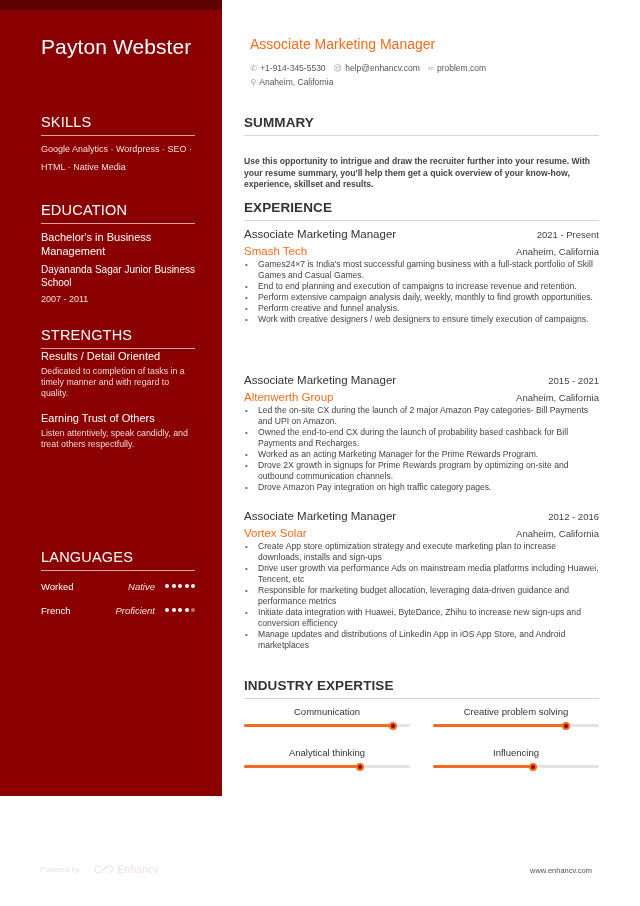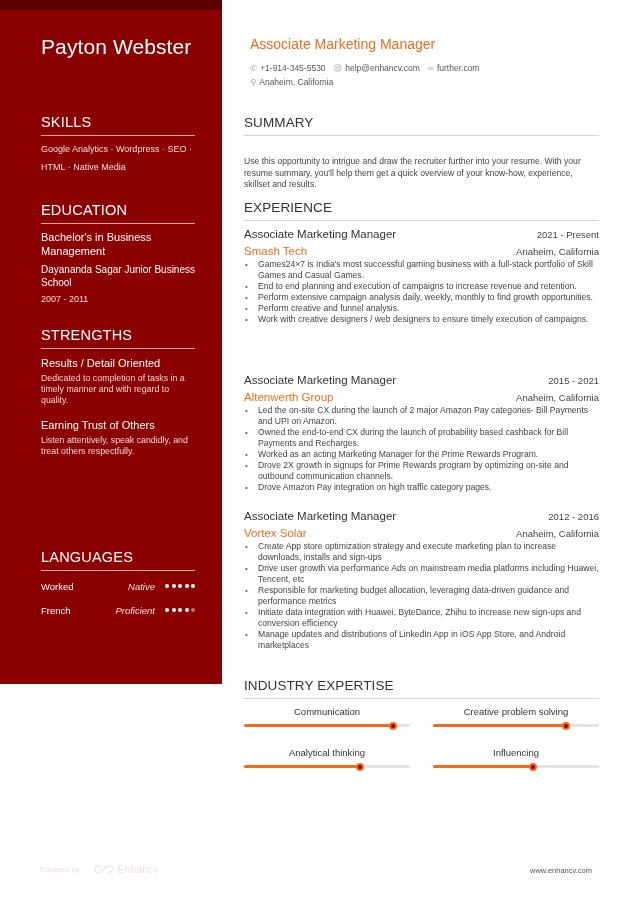--- a/index.html
+++ b/index.html
@@ -1,41 +1,41 @@
 <!DOCTYPE html>
 <html><head>
 <meta charset="utf-8">
 <style>
   * { box-sizing: border-box; margin: 0; padding: 0; }
   html, body { width: 640px; height: 906px; overflow: hidden; background: #ffffff; }
   body { font-family: "Liberation Sans", "DejaVu Sans", sans-serif; position: relative; }
 
   .sidebar {
-    position: absolute; left: 0; top: 0; width: 222px; height: 684px;
+    position: absolute; left: 0; top: 0; width: 222px; height: 796px;
     background: #8b0000; color: #ffffff;
   }
   .sidebar-topstrip { position: absolute; left: 0; top: 0; width: 222px; height: 10px; background: #5c0000; }
 
   .name {
     position: absolute; left: 41px; top: 35px; width: 180px;
     font-size: 21px; font-weight: normal; color: #fff; letter-spacing: 0.1px; white-space: nowrap;
   }
 
   .sb-section { position: absolute; left: 41px; width: 154px; }
   .sb-title {
     font-size: 14.5px; color: #fff; letter-spacing: 0.2px; padding-bottom: 5px;
     border-bottom: 1px solid rgba(255,255,255,0.65);
   }
   .skills-text { font-size: 9px; color: #f3dede; line-height: 19px; margin-top: 4px; }
 
   .edu-degree { font-size: 11px; color: #fff; margin-top: 7px; line-height: 13.5px; }
   .edu-school { font-size: 10px; color: #fff; margin-top: 5px; line-height: 13px; }
   .edu-dates { font-size: 9px; color: #f3dede; margin-top: 5px; }
 
-  .strength { margin-top: 7px; }
+  .strength { }
   .strength-title { font-size: 11px; color: #fff; line-height: 14px; }
   .strength-desc { font-size: 8.8px; color: #f0d6d6; line-height: 11px; margin-top: 3px; }
   .strength + .strength { margin-top: 12px; }
 
   .lang-row { display: flex; align-items: center; height: 24px; font-size: 9.5px; color: #fff; }
   .lang-name { width: 56px; }
   .lang-level { flex: 1; text-align: right; padding-right: 10px; color: #f3dede; font-style: italic; }
   .dots { display: flex; gap: 2.5px; }
   .dot { width: 4px; height: 4px; border-radius: 50%; background: #fff; }
   .dot.off { background: rgba(255,255,255,0.45); }
@@ -47,21 +47,21 @@
   .powered .logo { margin-left: 14px; display: flex; align-items: center; font-size: 10px; color: #f3dede; letter-spacing: 0.3px; }
   .powered .logo svg { margin-right: 4px; }
   .headline {
     position: absolute; left: 250px; top: 36px; font-size: 14px; color: #f26b1d; white-space: nowrap;
   }
   .contacts { position: absolute; left: 250px; top: 61px; font-size: 8.5px; color: #555; }
   .contact-line { display: flex; align-items: center; height: 14px; }
   .contact-item { display: flex; align-items: center; margin-right: 8px; }
   .contact-item .ic { color: #aaa; margin-right: 3px; font-size: 8.5px; }
 
-  .m-section { position: absolute; left: 244px; width: 355px; }
+  .m-section { position: absolute; left: 244px; width: 355px; font-weight: bold; }
   .m-title {
     font-size: 13.5px; color: #333; letter-spacing: 0.1px; padding-bottom: 5px;
     border-bottom: 1px solid #d5d5d5;
   }
   .summary-text { font-size: 8.6px; color: #444; line-height: 11.5px; margin-top: 20px; }
 
   .job { position: absolute; left: 244px; width: 355px; }
   .job-row1 { display: flex; justify-content: space-between; align-items: baseline; }
   .job-title { font-size: 11.5px; color: #333; }
   .job-dates { font-size: 9.5px; color: #444; }
@@ -164,21 +164,21 @@
     <span class="contact-item">
       <span class="ic">✆</span>
       <span>+1-914-345-5530</span>
     </span>
     <span class="contact-item">
       <span class="ic">@</span>
       <span>help@enhancv.com</span>
     </span>
     <span class="contact-item">
       <span class="ic">∞</span>
-      <span>further.com</span>
+      <span>problem.com</span>
     </span>
   </div>
   <div class="contact-line">
     <span class="contact-item">
       <span class="ic">⚲</span>
       <span>Anaheim, California</span>
     </span>
   </div>
 </div>
 

